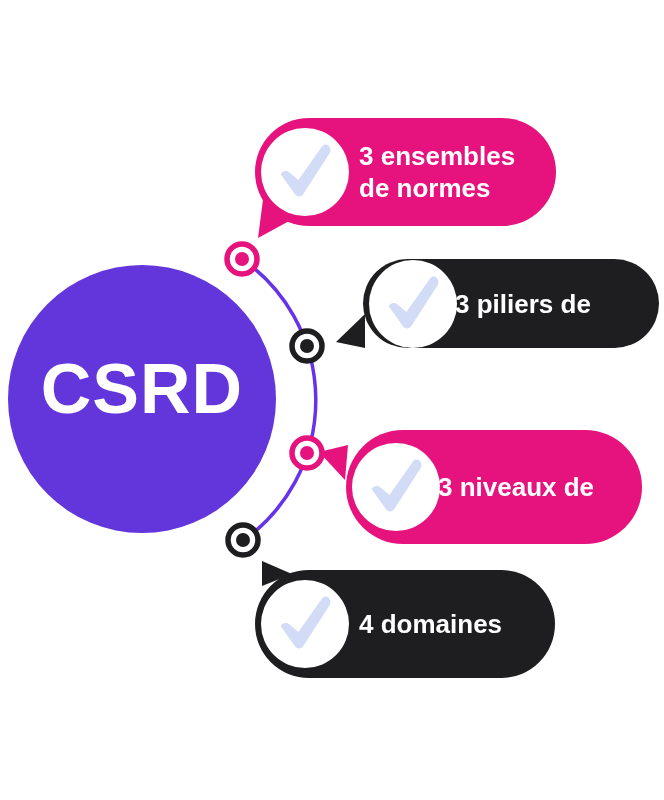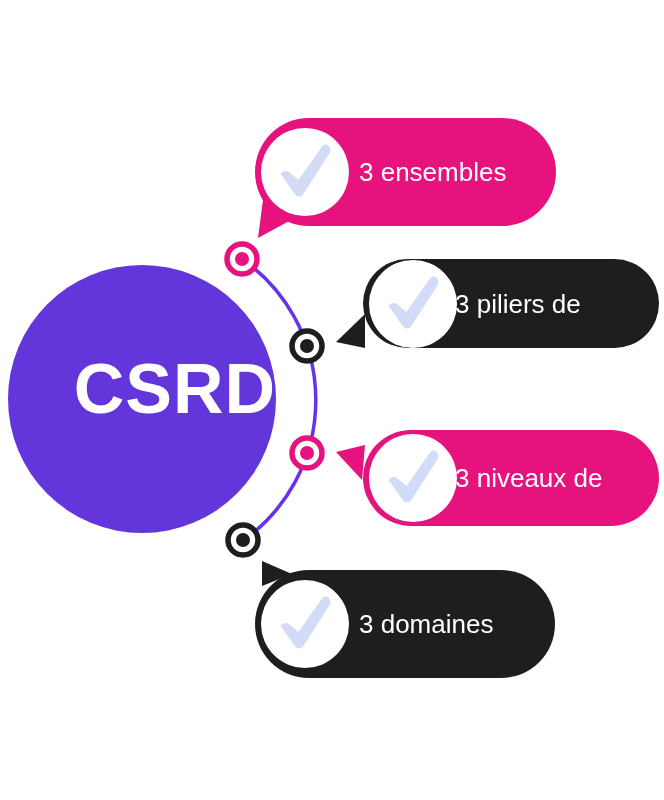--- a/index.html
+++ b/index.html
@@ -39,42 +39,42 @@
 
   
   .csrd-circle {
     position: absolute;
     left: 8px; top: 265px;
     width: 268px; height: 268px;
     border-radius: 50%;
     background: var(--purple);
     display: flex;
     align-items: center;
-    justify-content: flex-end;
+    justify-content: center;
   }
   .csrd-label {
     color: #fff;
     font-size: 70px;
     font-weight: 700;
     letter-spacing: 1px;
     transform: translateY(-10px);
   }
 
   
   .pill {
     position: absolute;
     border-radius: 60px;
     display: block;
   }
   .pill.pink { background: var(--pink); }
   .pill.dark { background: var(--dark); }
 
   .pill-1 { left: 255px; top: 118px; width: 301px; height: 108px; }
   .pill-2 { left: 363px; top: 259px; width: 296px; height: 89px; }
-  .pill-3 { left: 363px; top: 430px; width: 296px; height: 96px; }
+  .pill-3 { left: 346px; top: 430px; width: 296px; height: 114px; }
   .pill-4 { left: 255px; top: 570px; width: 300px; height: 108px; }
 
   .badge-circle {
     position: absolute;
     left: 6px; top: 50%;
     transform: translateY(-50%);
     width: 88px; height: 88px;
     border-radius: 50%;
     background: #fff;
     display: flex;
@@ -85,21 +85,21 @@
   .check-icon { width: 66px; height: 66px; }
   .check-icon path { fill: var(--check); }
 
   .pill-text {
     position: absolute;
     top: 50%;
     transform: translateY(-50%);
     left: 104px;
     color: var(--text-on-fill);
     font-size: 26px;
-    font-weight: 400;
+    font-weight: 700;
     line-height: 32px;
     white-space: nowrap;
     z-index: 2;
   }
   .pill-2 .pill-text, .pill-3 .pill-text { left: 92px; }
 
   
   .tail { position: absolute; z-index: 1; }
   .tail polygon.pink { fill: var(--pink); }
   .tail polygon.dark { fill: var(--dark); }
@@ -141,20 +141,21 @@
     <svg class="tail tail-1" width="60" height="60">
       <polygon class="pink" points="8,52 14,6 52,28"></polygon>
     </svg>
     <div class="badge-circle">
       <svg class="check-icon" viewBox="0 0 100 100">
         <path d="M13 53 C 16 48, 23 47, 27 51 L 40 62 L 76 11 C 79 7, 85 8, 87 12 C 89 15, 89 19, 87 22 L 47 84 C 44 88, 38 88, 35 84 Z"></path>
       </svg>
     </div>
     <div class="pill-text">
       <div>3 ensembles</div>
+      <div>de normes</div>
     </div>
   </div>
 
   <div class="pill dark pill-2">
     <svg class="tail tail-2" width="40" height="45">
       <polygon class="dark" points="8,34 37,6 37,40"></polygon>
     </svg>
     <div class="badge-circle">
       <svg class="check-icon" viewBox="0 0 100 100">
         <path d="M13 53 C 16 48, 23 47, 27 51 L 40 62 L 76 11 C 79 7, 85 8, 87 12 C 89 15, 89 19, 87 22 L 47 84 C 44 88, 38 88, 35 84 Z"></path>
@@ -182,17 +183,17 @@
   <div class="pill dark pill-4">
     <svg class="tail tail-4" width="45" height="40">
       <polygon class="dark" points="8,5 38,18 8,30"></polygon>
     </svg>
     <div class="badge-circle">
       <svg class="check-icon" viewBox="0 0 100 100">
         <path d="M13 53 C 16 48, 23 47, 27 51 L 40 62 L 76 11 C 79 7, 85 8, 87 12 C 89 15, 89 19, 87 22 L 47 84 C 44 88, 38 88, 35 84 Z"></path>
       </svg>
     </div>
     <div class="pill-text">
-      <div>3 domaines</div>
+      <div>4 domaines</div>
     </div>
   </div>
 
 </div>
 
 </body></html>

